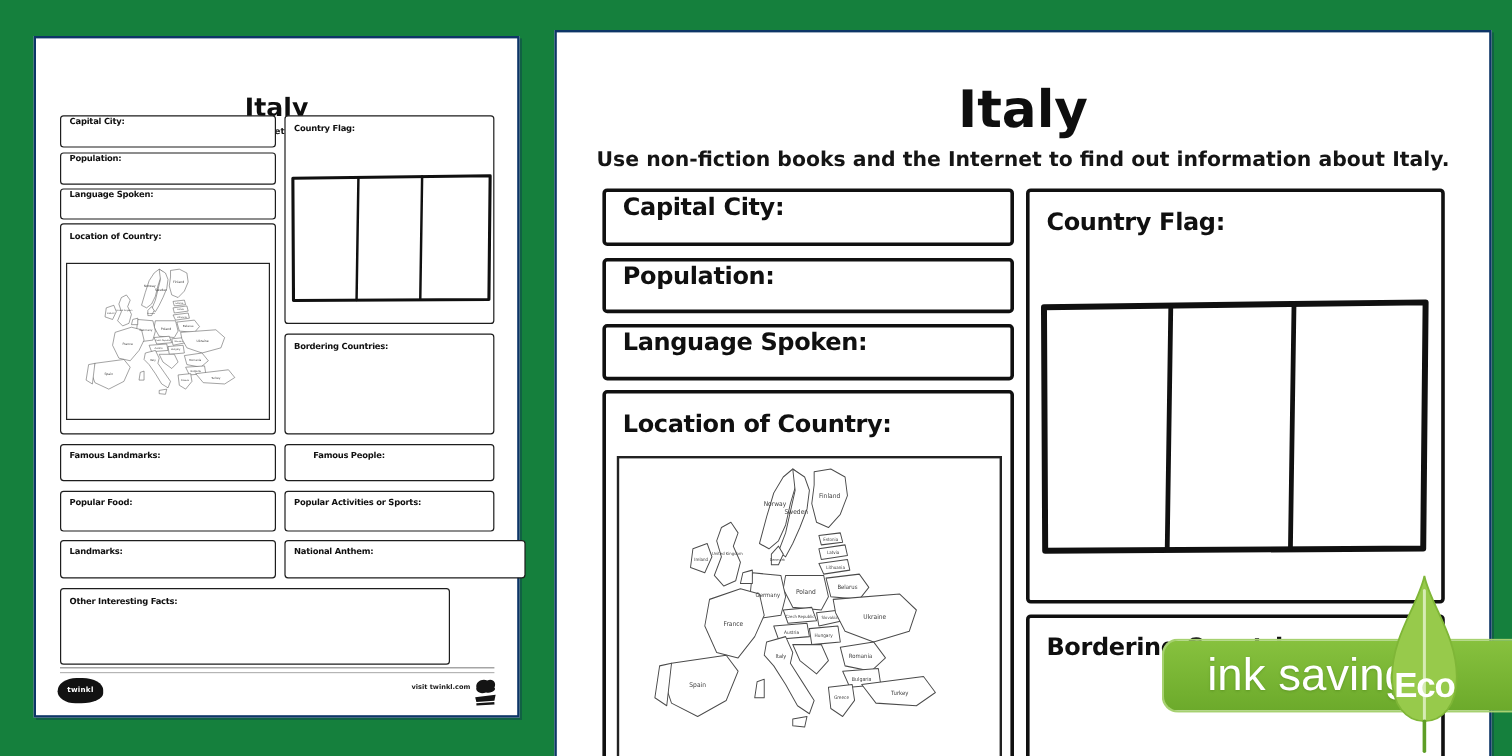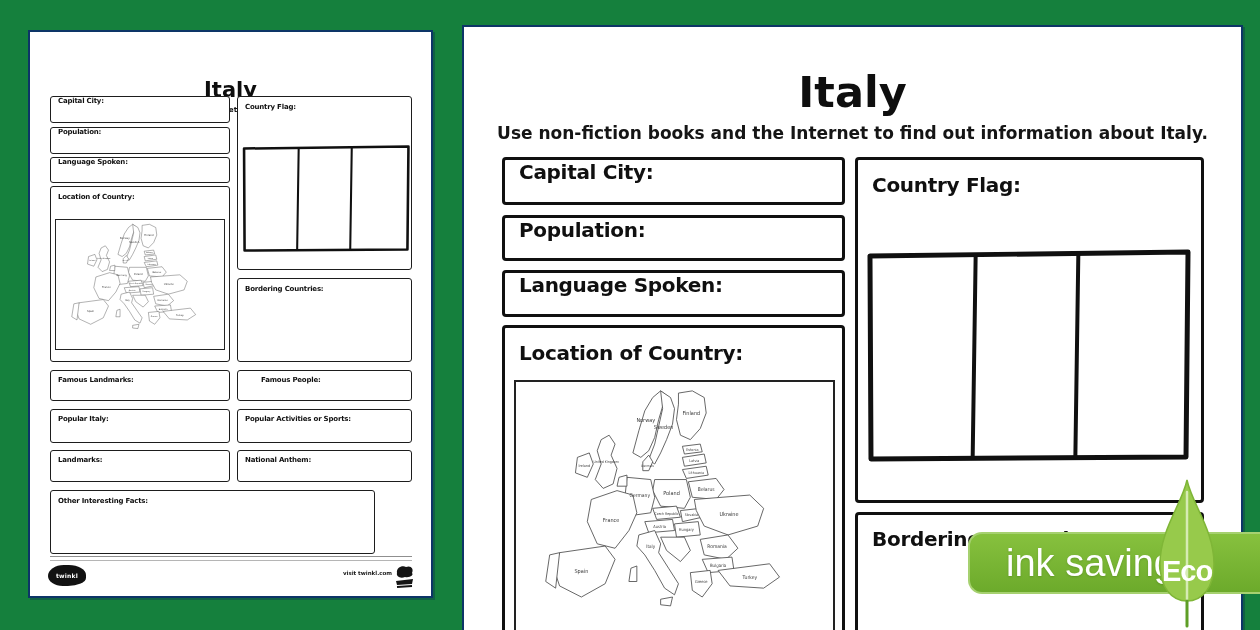--- a/index.html
+++ b/index.html
@@ -154,29 +154,29 @@
       <span class="lbl lbl-s" style="position:absolute;left:7px;top:6px;">Bordering Countries:</span>
     </div>
 
     <div class="bx" style="left:20px;top:338px;width:180px;height:31px;text-align:right;">
       <span class="lbl lbl-s" style="position:absolute;left:7px;top:5px;">Famous Landmarks:</span>
     </div>
     <div class="bx" style="left:207px;top:338px;width:175px;height:31px;">
       <span class="lbl lbl-s" style="position:absolute;left:7px;top:5px;margin-left:16px;">Famous People:</span>
     </div>
     <div class="bx" style="left:20px;top:377px;width:180px;height:34px;">
-      <span class="lbl lbl-s" style="position:absolute;left:7px;top:5px;">Popular Italy:</span>
+      <span class="lbl lbl-s" style="position:absolute;left:7px;top:5px;">Popular Food:</span>
     </div>
     <div class="bx" style="left:207px;top:377px;width:175px;height:34px;text-align:center;">
       <span class="lbl lbl-s" style="position:absolute;left:7px;top:5px;">Popular Activities or Sports:</span>
     </div>
     <div class="bx" style="left:20px;top:418px;width:180px;height:32px;">
       <span class="lbl lbl-s" style="position:absolute;left:7px;top:5px;">Landmarks:</span>
     </div>
-    <div class="bx" style="left:207px;top:418px;width:175px;height:32px;">
+    <div class="bx" style="left:207px;top:418px;width:201px;height:32px;">
       <span class="lbl lbl-s" style="position:absolute;left:7px;top:5px;">National Anthem:</span>
     </div>
     <div class="bx" style="left:20px;top:458px;width:325px;height:64px;">
       <span class="lbl lbl-s" style="position:absolute;left:7px;top:6px;">Other Interesting Facts:</span>
     </div>
 
     <div id="footer-rule"></div>
     <div id="twinkl-logo">
       <span>twinkl</span>
     </div>

